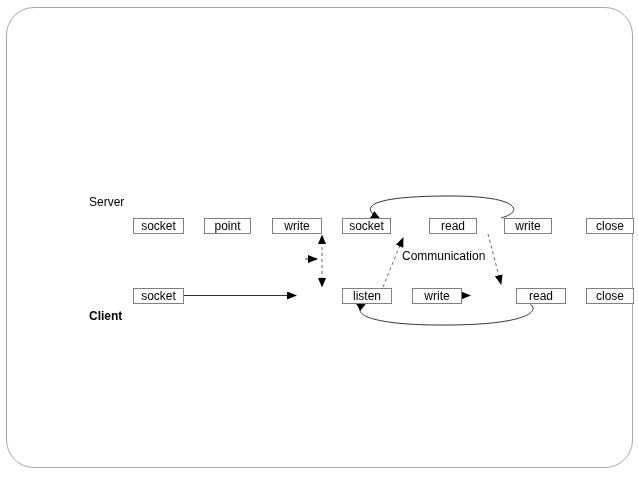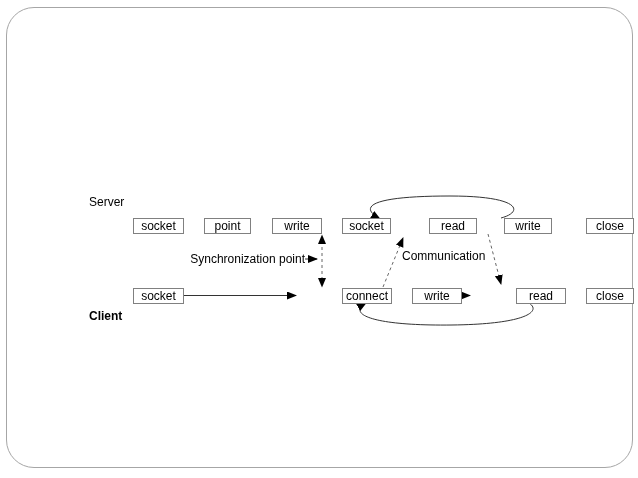--- a/index.html
+++ b/index.html
@@ -92,20 +92,19 @@
 
   <div class="node" style="left:89px;  top:218px; width:49px;">socket</div>
   <div class="node" style="left:160px; top:218px; width:45px;">point</div>
   <div class="node" style="left:228px; top:218px; width:48px;">write</div>
   <div class="node" style="left:298px; top:218px; width:47px;">socket</div>
   <div class="node" style="left:385px; top:218px; width:46px;">read</div>
   <div class="node" style="left:460px; top:218px; width:46px;">write</div>
   <div class="node" style="left:542px; top:218px; width:46px;">close</div>
 
   <div class="node" style="left:89px;  top:288px; width:49px;">socket</div>
-  <div class="node" style="left:298px; top:288px; width:48px;">connect</div>
+  <div class="node" style="left:298px; top:288px; width:48px;">listen</div>
   <div class="node" style="left:368px; top:288px; width:48px;">write</div>
   <div class="node" style="left:472px; top:288px; width:48px;">read</div>
   <div class="node" style="left:542px; top:288px; width:46px;">close</div>
 
-  <div class="annotation" style="left:170px; top:252px; width:135px; text-align:right;">Synchronization point</div>
   <div class="annotation" style="left:402px; top:249px;">Communication</div>
 </div>
 
 </body></html>

